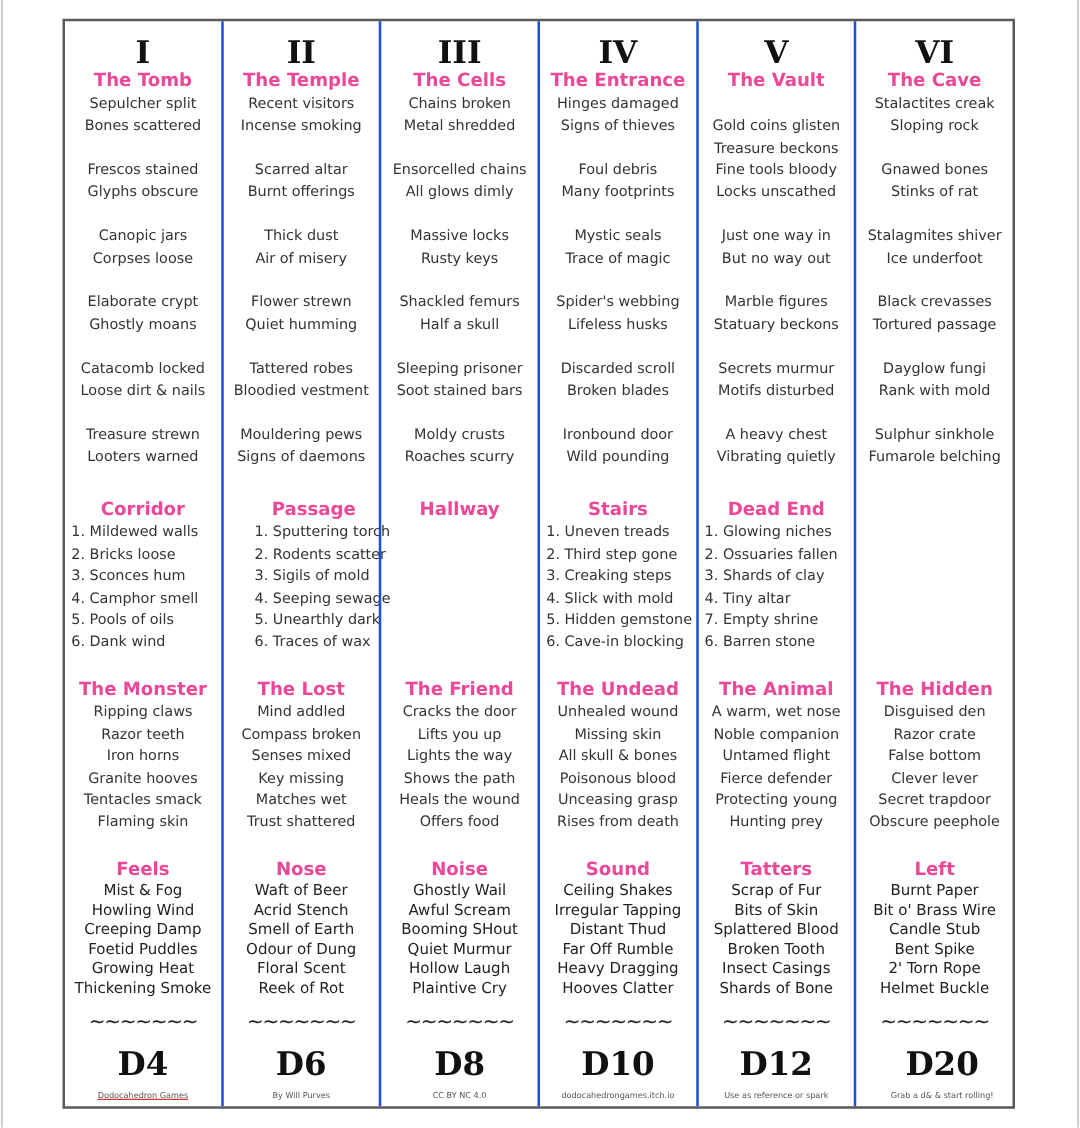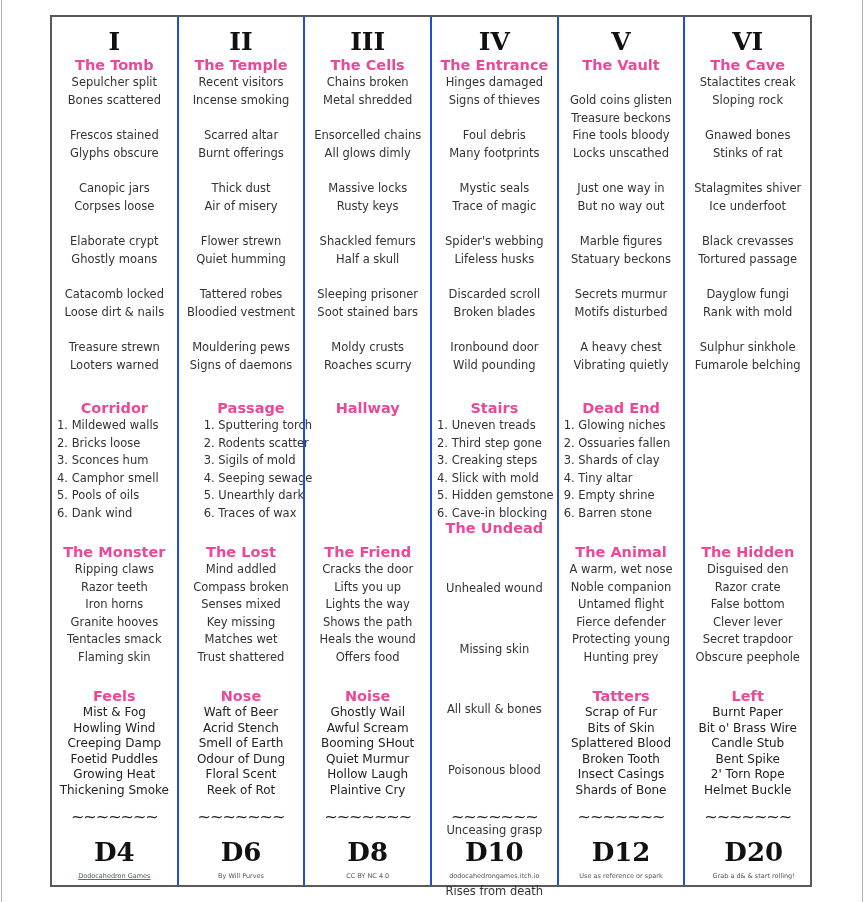--- a/index.html
+++ b/index.html
@@ -268,29 +268,38 @@
         <div class="heading">Stairs</div>
         <div class="list-wrap">
           <div class="list-item">1. Uneven treads</div>
           <div class="list-item">2. Third step gone</div>
           <div class="list-item">3. Creaking steps</div>
           <div class="list-item">4. Slick with mold</div>
           <div class="list-item">5. Hidden gemstone</div>
           <div class="list-item">6. Cave-in blocking</div>
         </div>
       </div>
-      <div class="section" style="top: 503px; gap: 43px;">
+      <div class="section" style="top: 527px;">
         <div class="heading">The Undead</div>
         <div class="line">Unhealed wound</div>
         <div class="line">Missing skin</div>
         <div class="line">All skull &amp; bones</div>
         <div class="line">Poisonous blood</div>
         <div class="line">Unceasing grasp</div>
         <div class="line">Rises from death</div>
       </div>
+      <div class="section" style="top: 671px;">
+        <div class="heading">Sound</div>
+        <div class="sense-line">Ceiling Shakes</div>
+        <div class="sense-line">Irregular Tapping</div>
+        <div class="sense-line">Distant Thud</div>
+        <div class="sense-line">Far Off Rumble</div>
+        <div class="sense-line">Heavy Dragging</div>
+        <div class="sense-line">Hooves Clatter</div>
+      </div>
       <div class="section tilde" style="top: 792px;">~~~~~~~</div>
       <div class="section" style="top: 820px;">
         <div class="die">D10</div>
         <div class="credit">dodocahedrongames.itch.io</div>
       </div>
     </div>
     <div class="col">
       <div class="numeral">V</div>
       <div class="room">
         <div class="heading">The Vault</div>
@@ -319,21 +328,21 @@
           <div class="line">Vibrating quietly</div>
         </div>
       </div>
       <div class="section" style="top: 383px;">
         <div class="heading">Dead End</div>
         <div class="list-wrap">
           <div class="list-item">1. Glowing niches</div>
           <div class="list-item">2. Ossuaries fallen</div>
           <div class="list-item">3. Shards of clay</div>
           <div class="list-item">4. Tiny altar</div>
-          <div class="list-item">9. Empty shrine</div>
+          <div class="list-item">7. Empty shrine</div>
           <div class="list-item">6. Barren stone</div>
         </div>
       </div>
       <div class="section" style="top: 527px;">
         <div class="heading">The Animal</div>
         <div class="line">A warm, wet nose</div>
         <div class="line">Noble companion</div>
         <div class="line">Untamed flight</div>
         <div class="line">Fierce defender</div>
         <div class="line">Protecting young</div>

